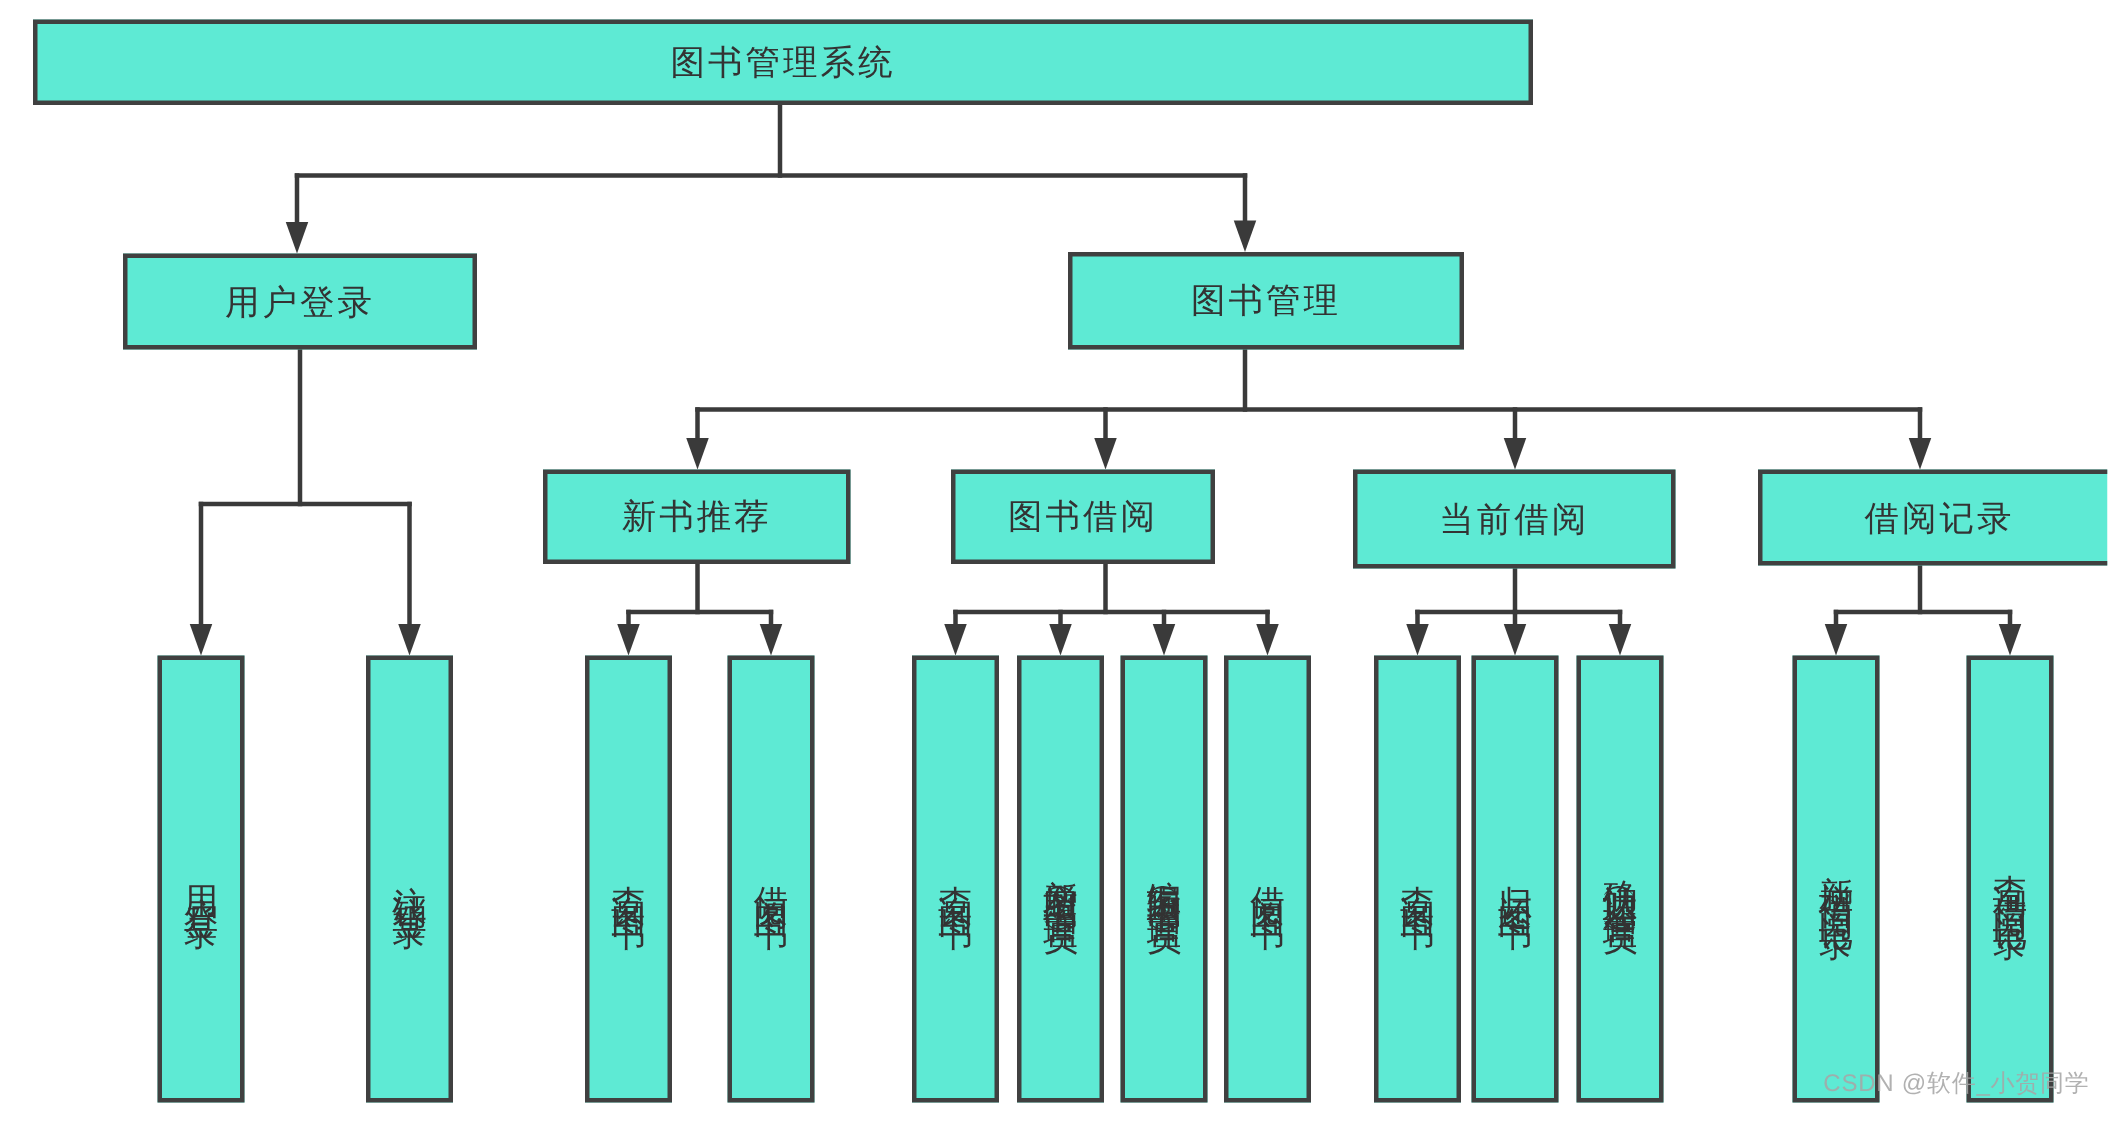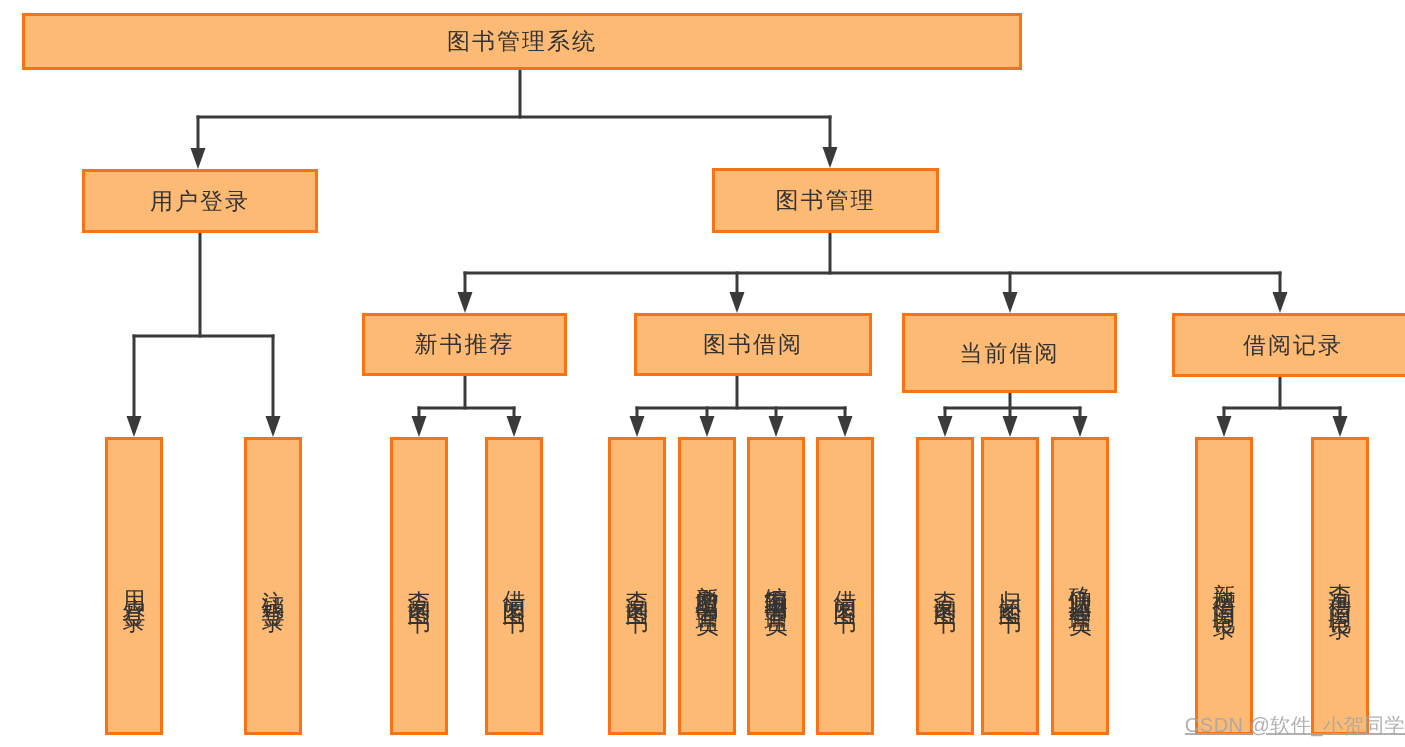--- a/index.html
+++ b/index.html
@@ -28,22 +28,22 @@
     stroke-width: 3;
     stroke-linecap: square;
   }
   .connectors polygon {
     fill: #3a3a3a;
     stroke: none;
   }
   .box {
     position: absolute;
     box-sizing: border-box;
-    background: #fdba74;
-    border: 3px solid #f97316;
+    background: #5eead4;
+    border: 3px solid #404040;
     display: flex;
     align-items: center;
     justify-content: center;
   }
   .hlabel {
     font-size: 23px;
     letter-spacing: 2px;
     color: #333333;
     white-space: nowrap;
   }
@@ -55,27 +55,26 @@
     color: #333333;
     line-height: 1;
     white-space: nowrap;
   }
   .vtext.long {
     letter-spacing: 4px;
   }
   .watermark {
     position: absolute;
     top: 712px;
-    right: 0;
-    font-size: 20px;
+    right: 12px;
+    font-size: 16px;
     letter-spacing: 0.5px;
     color: rgba(166, 166, 166, 0.88);
     z-index: 10;
     white-space: nowrap;
-    text-decoration: underline;
   }
 </style>
 </head>
 <body>
 
 <div class="canvas">
 
   <svg class="connectors" viewBox="0 0 1405 747" xmlns="http://www.w3.org/2000/svg">
 
     <g>
@@ -152,31 +151,31 @@
     </g>
   </svg>
 
   <div class="box" style="left:22px; top:13px; width:1000px; height:57px;">
     <span class="hlabel">图书管理系统</span>
   </div>
 
   <div class="box" style="left:82px; top:169px; width:236px; height:64px;">
     <span class="hlabel">用户登录</span>
   </div>
-  <div class="box" style="left:712px; top:168px; width:227px; height:65px;">
+  <div class="box" style="left:712px; top:168px; width:264px; height:65px;">
     <span class="hlabel">图书管理</span>
   </div>
 
   <div class="box" style="left:362px; top:313px; width:205px; height:63px;text-align:right;">
     <span class="hlabel">新书推荐</span>
   </div>
-  <div class="box" style="left:634px; top:313px; width:238px; height:63px;">
+  <div class="box" style="left:634px; top:313px; width:176px; height:63px;">
     <span class="hlabel">图书借阅</span>
   </div>
-  <div class="box" style="left:902px; top:313px; width:215px; height:80px;">
+  <div class="box" style="left:902px; top:313px; width:215px; height:66px;">
     <span class="hlabel">当前借阅</span>
   </div>
   <div class="box" style="left:1172px; top:313px; width:242px; height:64px;">
     <span class="hlabel">借阅记录</span>
   </div>
 
   <div class="box" style="left:105px; top:437px; width:58px; height:298px;">
     <span class="vtext">用户登录</span>
   </div>
   <div class="box" style="left:244px; top:437px; width:58px; height:298px;">

